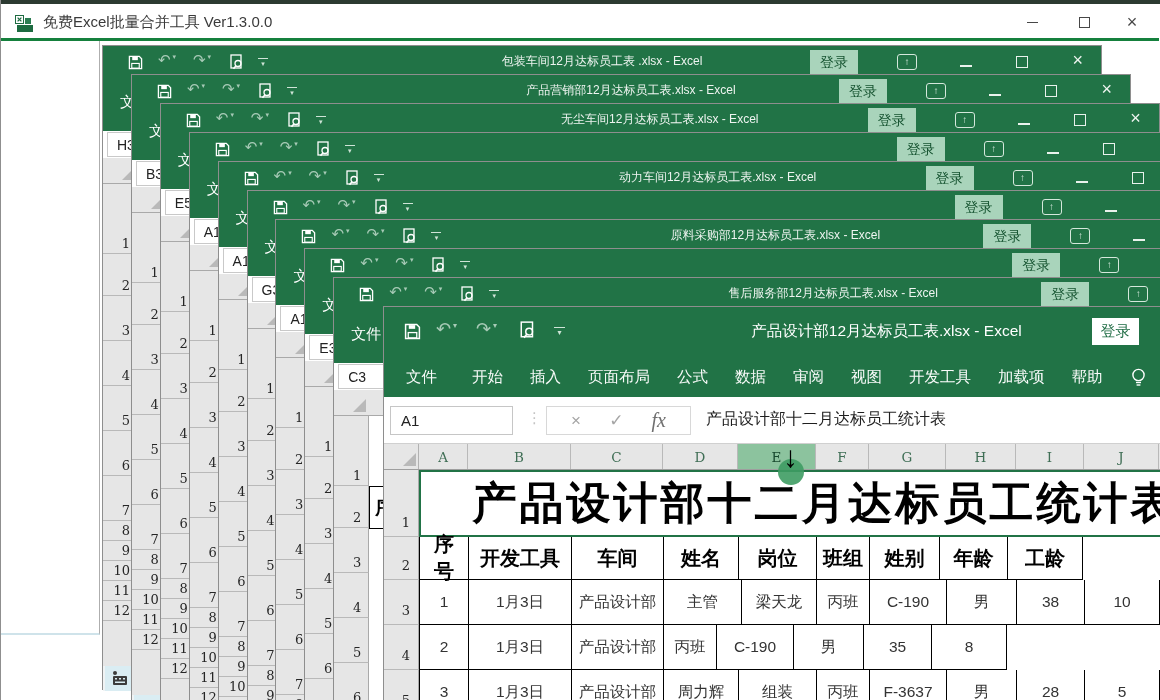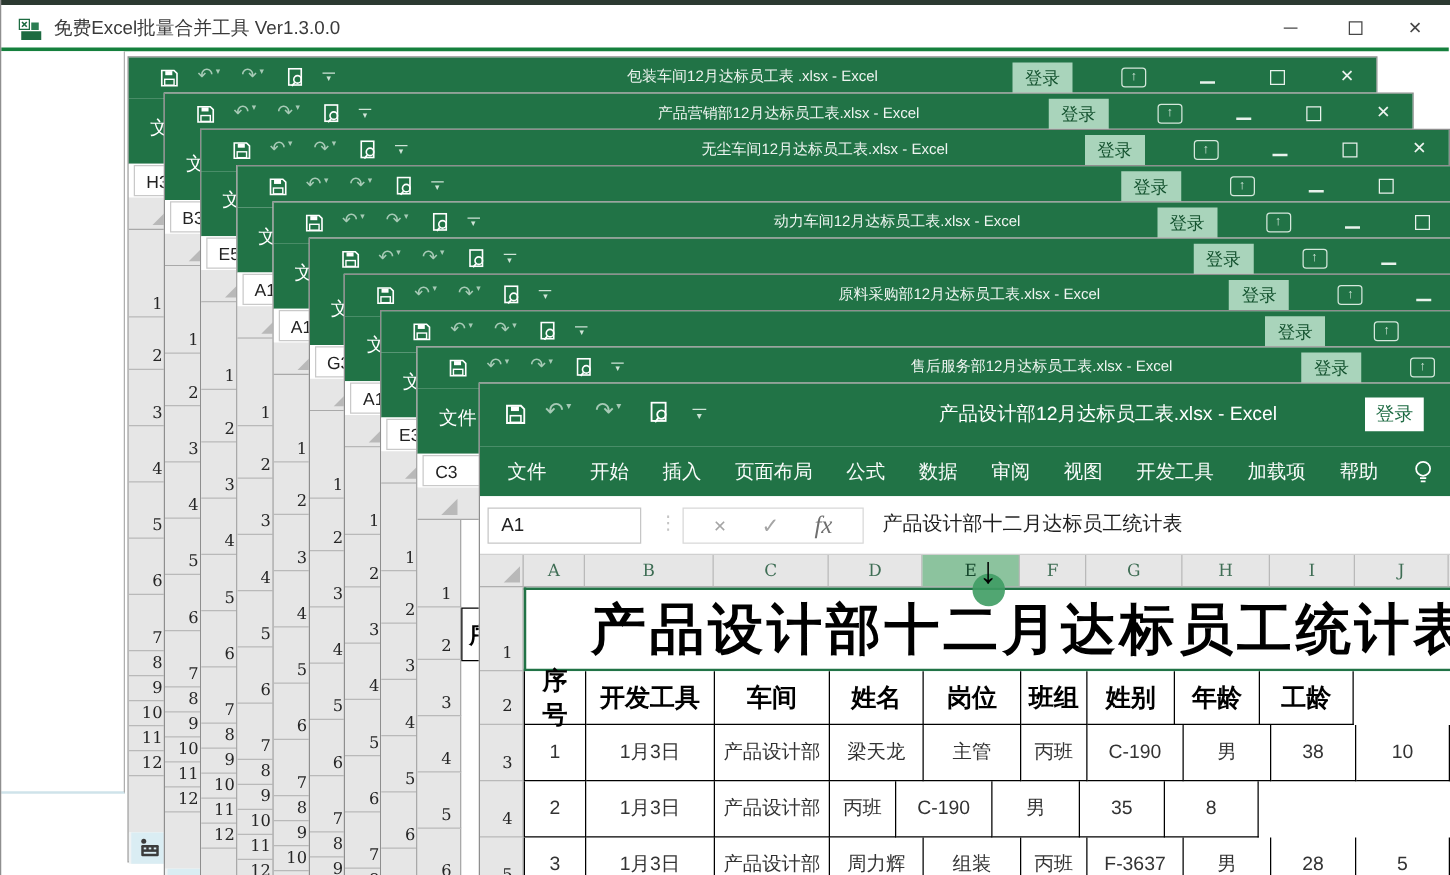--- a/index.html
+++ b/index.html
@@ -654,22 +654,22 @@
               <div class="tcell" style="width: 78px;">岗位</div>
               <div class="tcell" style="width: 53px;">班组</div>
               <div class="tcell" style="width: 70px;">姓别</div>
               <div class="tcell" style="width: 68px;">年龄</div>
               <div class="tcell" style="width: 75px;">工龄</div>
             </div>
             <div class="trow drow" style="height: 45px;">
               <div class="tcell" style="width: 49px;">1</div>
               <div class="tcell" style="width: 103px;">1月3日</div>
               <div class="tcell" style="width: 92px;">产品设计部</div>
+              <div class="tcell" style="width: 78px;">主管</div>
               <div class="tcell" style="width: 75px;">梁天龙</div>
-              <div class="tcell" style="width: 78px;">主管</div>
               <div class="tcell" style="width: 53px;">丙班</div>
               <div class="tcell" style="width: 77px;">C-190</div>
               <div class="tcell" style="width: 70px;">男</div>
               <div class="tcell" style="width: 68px;">38</div>
               <div class="tcell" style="width: 75px;">10</div>
             </div>
             <div class="trow drow" style="height: 45px;">
               <div class="tcell" style="width: 49px;">2</div>
               <div class="tcell" style="width: 103px;">1月3日</div>
               <div class="tcell" style="width: 92px;">产品设计部</div>

